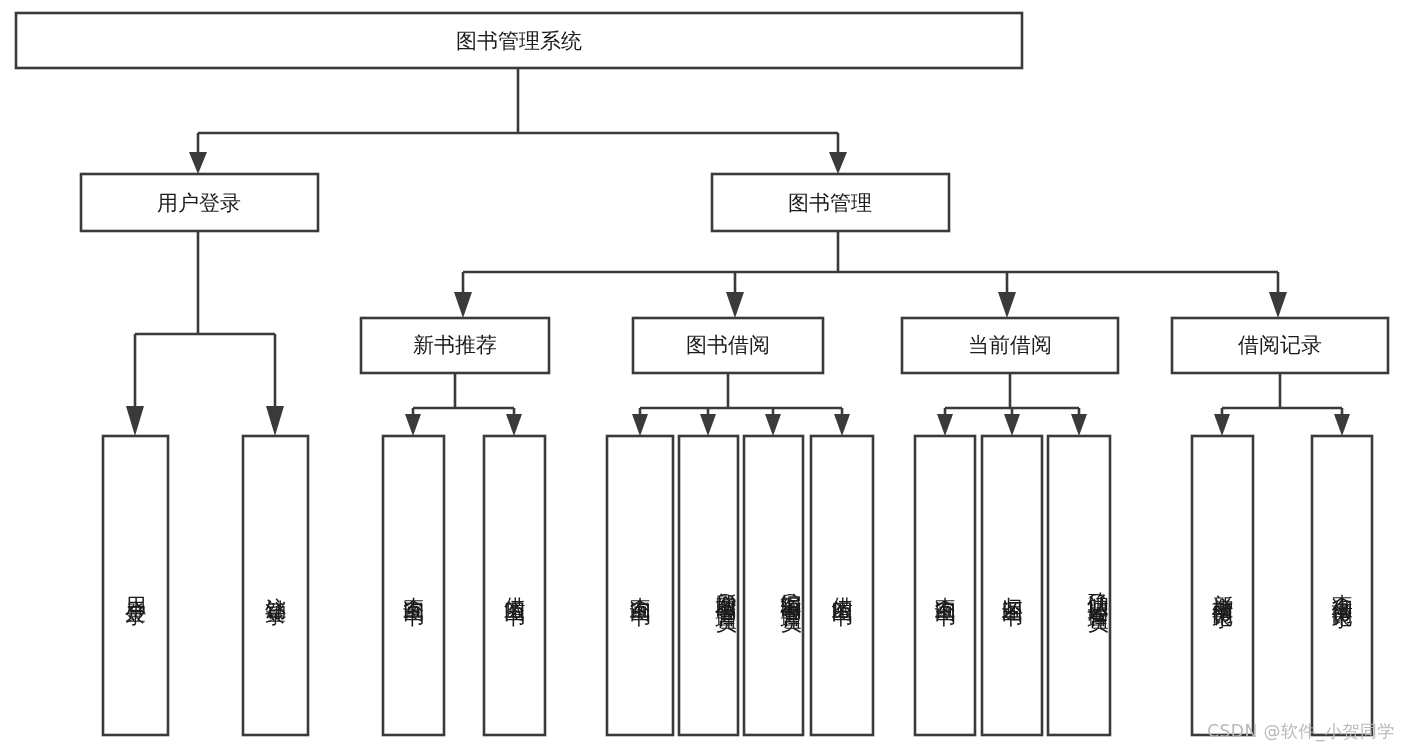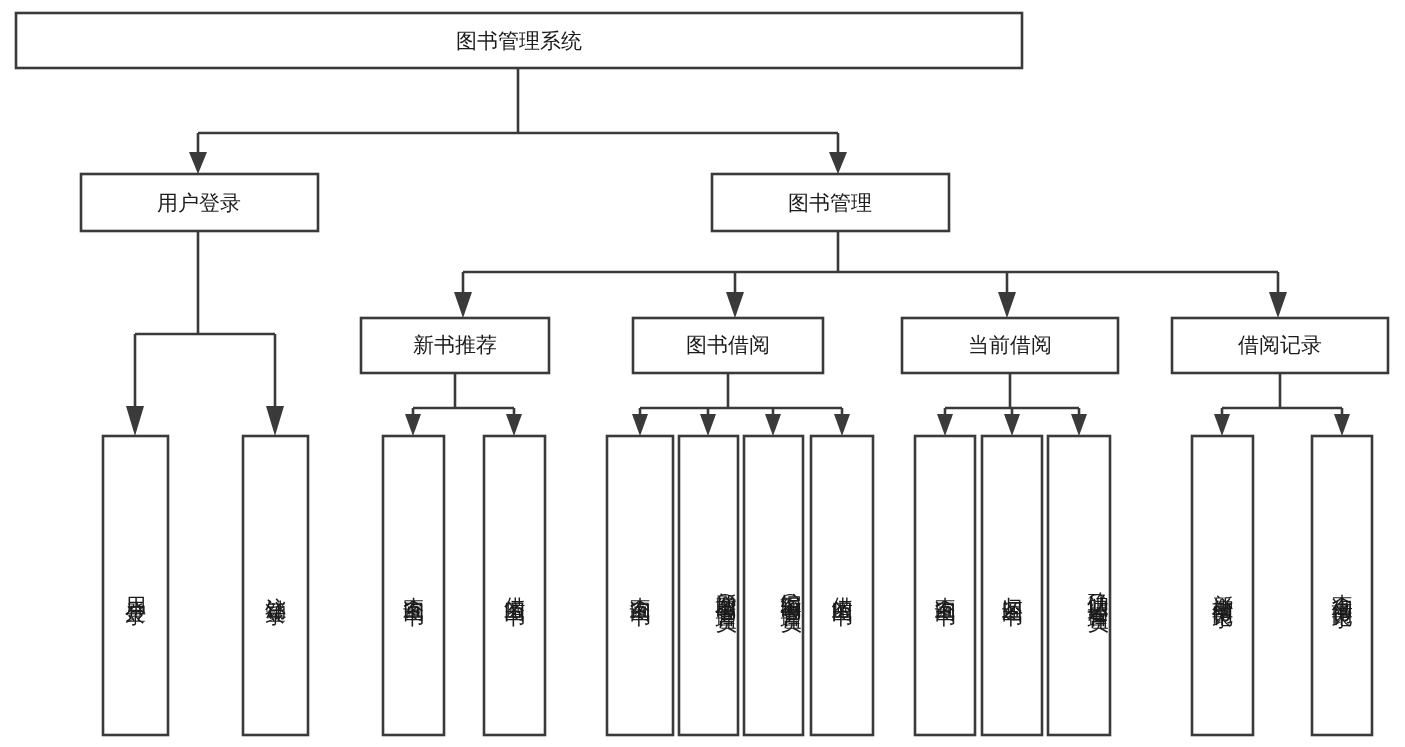--- a/index.html
+++ b/index.html
@@ -203,13 +203,14 @@
   <div class="node-label-v" style="left:744px; top:436px; width:59px; height:299px; align-items:flex-start; padding-top:6px; box-sizing:border-box;">编辑图书（管理员）</div>
   <div class="node-label-v" style="left:811px; top:436px; width:62px; height:299px;">借阅图书</div>
 
   <div class="node-label-v" style="left:915px; top:436px; width:60px; height:299px;">查询图书</div>
   <div class="node-label-v" style="left:982px; top:436px; width:60px; height:299px;">归还图书</div>
   <div class="node-label-v" style="left:1048px; top:436px; width:62px; height:299px; align-items:flex-start; padding-top:6px; box-sizing:border-box;">确认归还（管理员）</div>
 
   <div class="node-label-v" style="left:1192px; top:436px; width:61px; height:299px;">新增借阅记录</div>
   <div class="node-label-v" style="left:1312px; top:436px; width:60px; height:299px;">查询借阅记录</div>
 
+  <div class="watermark">CSDN @软件_小贺同学</div>
 </div>
 
 </body></html>

